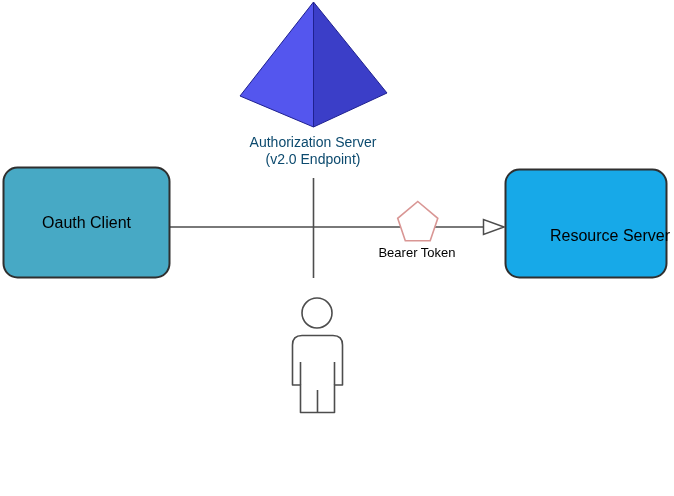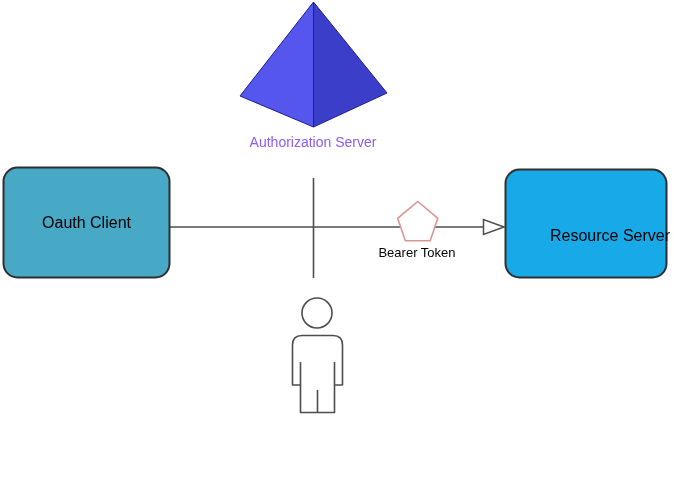--- a/index.html
+++ b/index.html
@@ -24,21 +24,21 @@
     position: absolute;
     text-align: center;
     white-space: nowrap;
   }
   .auth-label {
     left: 193px;
     top: 134px;
     width: 240px;
     font-size: 14px;
     line-height: 17px;
-    color: #8b5cf6;
+    color: #0c4a6e;
   }
   .node-label {
     display: flex;
     flex-direction: row;
     align-items: center;
     justify-content: center;
     font-size: 16px;
     line-height: 23px;
     color: #000000;
   }
@@ -94,20 +94,21 @@
 
     <circle cx="317" cy="313" r="15" stroke-width="1.6" fill="#ffffff" stroke="#4d4d4d"></circle>
     <path d="M292.5,385 L292.5,345 Q292.5,335.5 302,335.5 L333,335.5 Q342.5,335.5 342.5,345
              L342.5,385 L334.5,385 L334.5,412.5 L300.5,412.5 L300.5,385 Z" stroke-width="1.6" stroke-linejoin="round" fill="#ffffff" stroke="#4d4d4d"></path>
     <path d="M300.5,362 L300.5,385 M334.5,362 L334.5,385" fill="none" stroke-width="1.6" stroke="#4d4d4d"></path>
     <path d="M317.5,390 L317.5,412.5" fill="none" stroke-width="1.6" stroke="#4d4d4d"></path>
   </svg>
 
   <div class="txt auth-label">
     <div>Authorization Server</div>
+    <div>(v2.0 Endpoint)</div>
   </div>
 
   <div class="txt node-label oauth-label">
     <div>Oauth Client</div>
   </div>
 
   <div class="txt node-label resource-label">
     <div>Resource Server</div>
   </div>
 

